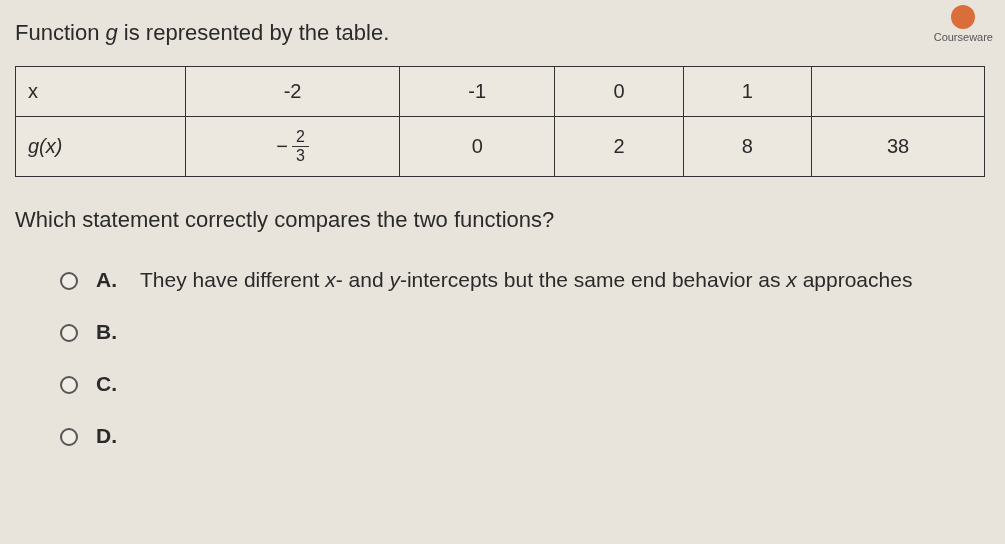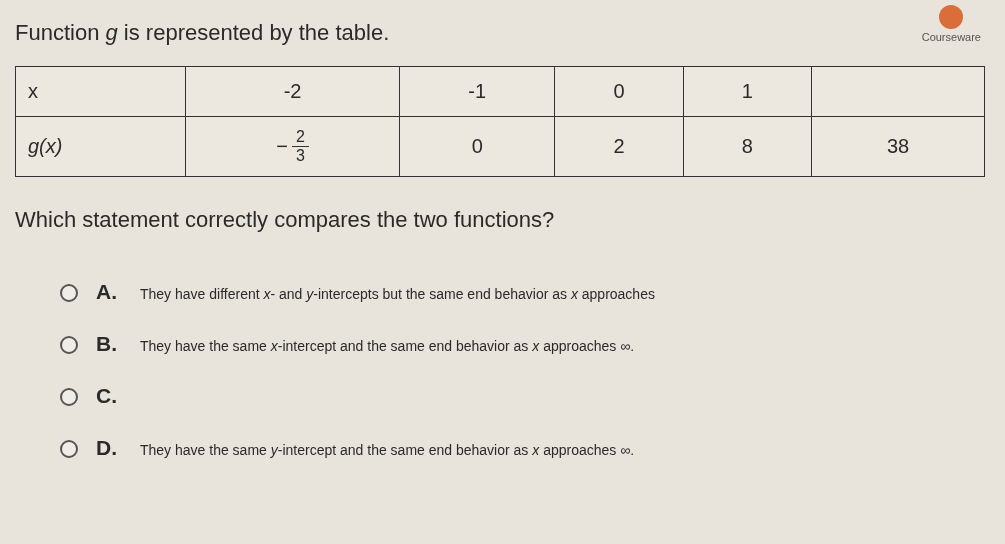--- a/index.html
+++ b/index.html
@@ -20,21 +20,21 @@
     .prompt {
       font-size: 22px;
       font-weight: 400;
       margin-bottom: 20px;
     }
     .italic { font-style: italic; }
     .tabs-area {
       display: flex;
       gap: 40px;
       position: absolute;
-      right: 24px;
+      right: 12px;
       top: 5px;
     }
     .tab {
       display: flex;
       flex-direction: column;
       align-items: center;
       gap: 2px;
       font-size: 11px;
       color: #555;
     }
@@ -73,21 +73,21 @@
       display: inline-flex;
       flex-direction: column;
       align-items: center;
       font-size: 16px;
       line-height: 1;
     }
     .frac .stack .num { border-bottom: 1.5px solid #333; padding: 0 4px 1px; }
     .frac .stack .den { padding: 1px 4px 0; }
     .question {
       font-size: 22px;
-      margin-bottom: 47px;
+      margin-bottom: 35px;
     }
     .options {
       padding-left: 45px;
       display: flex;
       flex-direction: column;
       gap: 28px;
     }
     .option {
       display: flex;
       align-items: baseline;
@@ -102,21 +102,21 @@
       position: relative;
       top: 3px;
       background: #f0ede6;
     }
     .letter {
       font-size: 21px;
       font-weight: bold;
       width: 26px;
     }
     .opt-text {
-      font-size: 14px;
+      font-size: 21px;
     }
   </style>
 </head>
 <body>
 
 <div class="header-row">
   <div class="prompt">
     <span>Function </span><span class="italic">g</span><span> is represented by the table.</span>
   </div>
   <div class="tabs-area">
@@ -164,31 +164,25 @@
     <div class="radio"></div>
     <div class="letter">A.</div>
     <div class="opt-text">
       <span>They have different </span><span class="italic">x</span><span>- and </span><span class="italic">y</span><span>-intercepts but the same end behavior as </span><span class="italic">x</span><span> approaches</span>
     </div>
   </div>
 
   <div class="option">
     <div class="radio"></div>
     <div class="letter">B.</div>
-    <div class="opt-text">
-      <span>They have the same </span><span class="italic">x</span><span>-intercept and the same end behavior as </span><span class="italic">x</span><span> approaches ∞.</span>
-    </div>
   </div>
 
   <div class="option">
     <div class="radio"></div>
     <div class="letter">C.</div>
   </div>
 
   <div class="option">
     <div class="radio"></div>
     <div class="letter">D.</div>
-    <div class="opt-text">
-      <span>They have the same </span><span class="italic">y</span><span>-intercept and the same end behavior as </span><span class="italic">x</span><span> approaches ∞.</span>
-    </div>
   </div>
 
 </div>
 
 </body></html>

